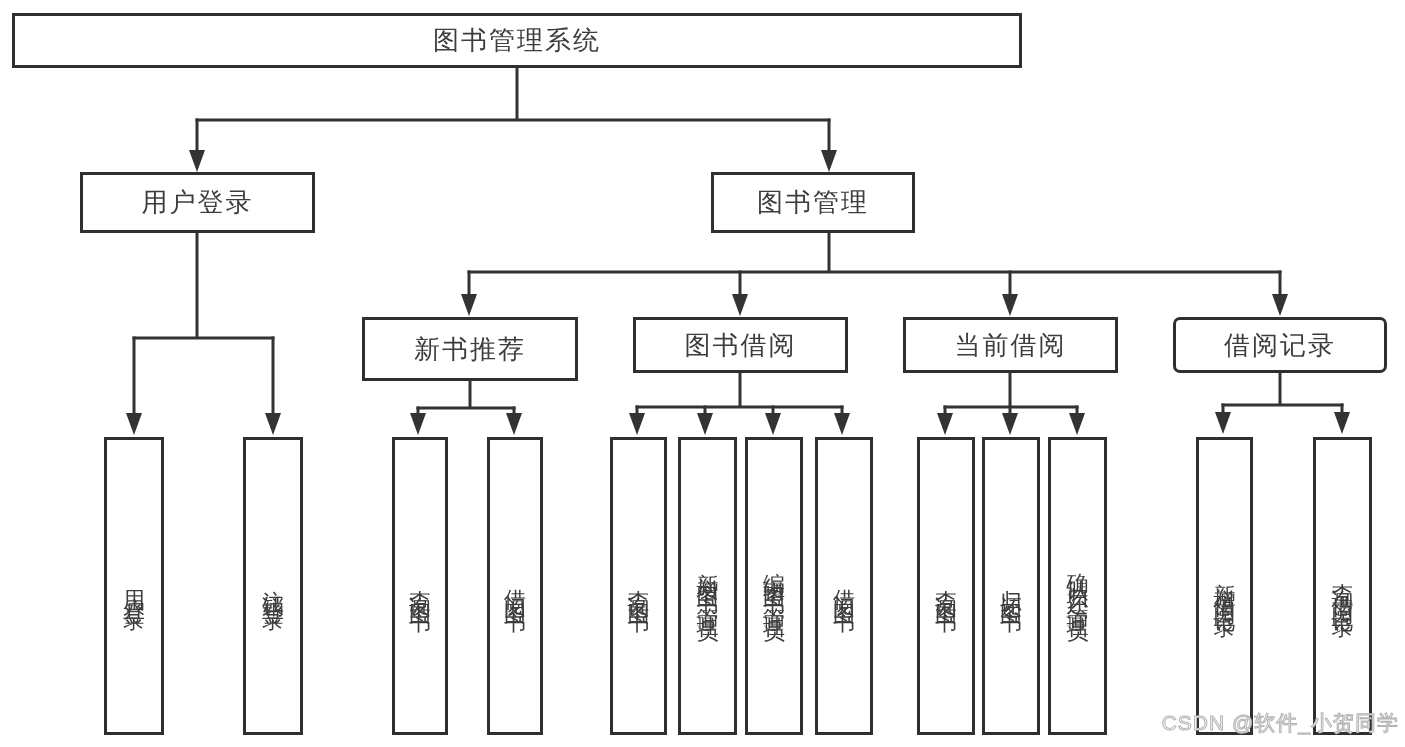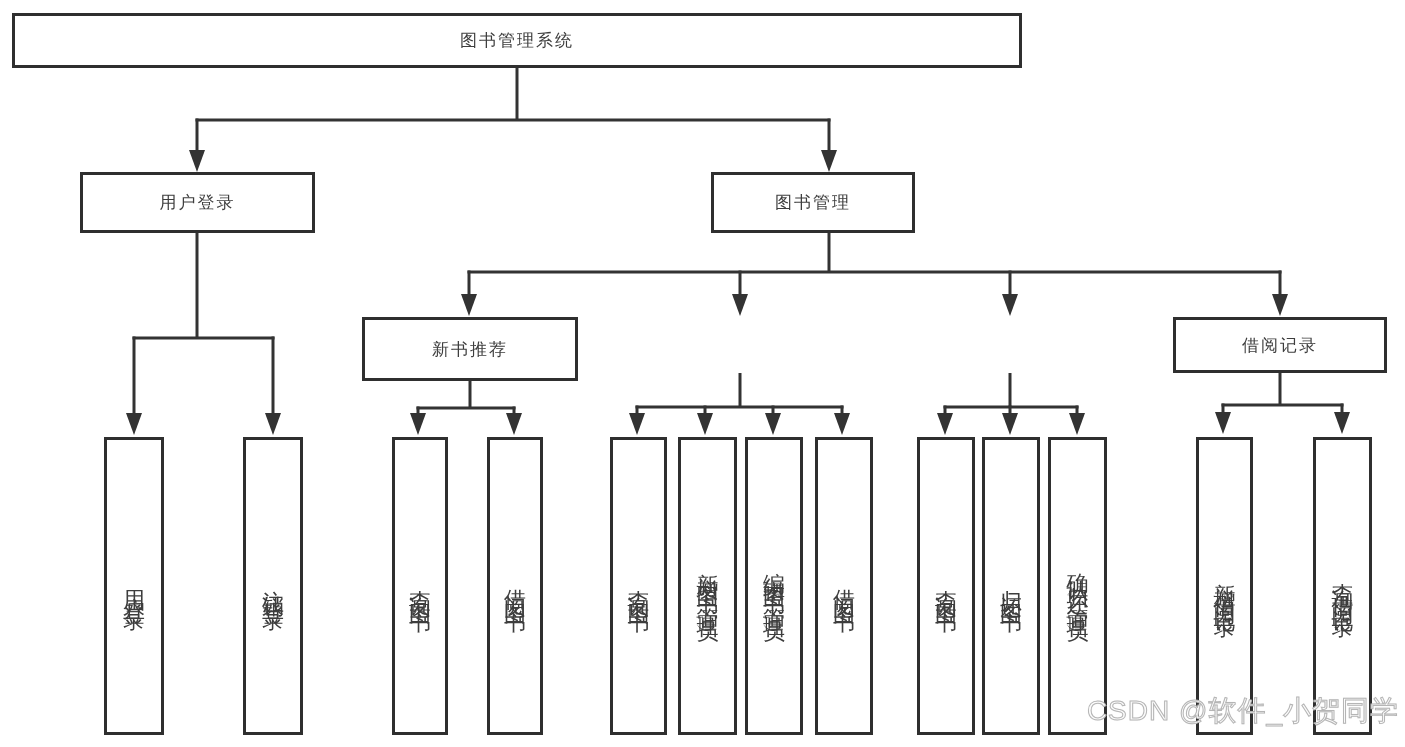--- a/index.html
+++ b/index.html
@@ -24,37 +24,37 @@
   }
   .node {
     position: absolute;
     box-sizing: border-box;
     border: 3px solid #2f2f2f;
     background: #ffffff;
     display: flex;
     align-items: center;
     justify-content: center;
     color: #3d3d3d;
-    font-size: 17px;
+    font-size: 26px;
     letter-spacing: 2px;
     z-index: 2;
   }
   .node.vbox {
     writing-mode: vertical-rl;
     text-orientation: mixed;
     letter-spacing: 7px;
     line-height: 1;
     font-size: 22px;
     padding: 6px 0;
   }
   .watermark {
     position: absolute;
     right: 6px;
-    bottom: 17px;
-    font-size: 28px;
+    bottom: 10px;
+    font-size: 21px;
     letter-spacing: 1px;
     color: rgba(255,255,255,0.92);
     -webkit-text-stroke: 1px #b5b5b5;
     text-shadow: 0 0 1px #c9c9c9;
     z-index: 3;
     white-space: nowrap;
   }
 </style>
 </head>
 <body>
@@ -140,21 +140,23 @@
       </g>
     </svg>
   </div>
 
   <div class="node" style="left:12px; top:13px; width:1010px; height:55px;">图书管理系统</div>
 
   <div class="node" style="left:80px; top:172px; width:235px; height:61px;">用户登录</div>
   <div class="node" style="left:711px; top:172px; width:204px; height:61px;">图书管理</div>
 
   <div class="node" style="left:362px; top:317px; width:216px; height:64px;">新书推荐</div>
-  <div class="node" style="left:1173px; top:317px; width:214px; height:56px;">借阅记录</div>
+  <div class="node" style="left:633px; top:317px; width:215px; height:56px;">图书借阅</div>
+  <div class="node" style="left:903px; top:317px; width:215px; height:56px;">当前借阅</div>
+  <div class="node" style="left:1173px; top:317px; width:214px; height:56px;border-radius:7px;">借阅记录</div>
 
   <div class="node vbox" style="left:104px; top:437px; width:60px; height:298px;">用户登录</div>
   <div class="node vbox" style="left:243px; top:437px; width:60px; height:298px;">注销登录</div>
 
   <div class="node vbox" style="left:392px; top:437px; width:56px; height:298px;">查询图书</div>
   <div class="node vbox" style="left:487px; top:437px; width:56px; height:298px;">借阅图书</div>
 
   <div class="node vbox" style="left:610px; top:437px; width:57px; height:298px;">查询图书</div>
   <div class="node vbox" style="left:678px; top:437px; width:59px; height:298px;">新增图书（管理员）</div>
   <div class="node vbox" style="left:745px; top:437px; width:58px; height:298px;">编辑图书（管理员）</div>

